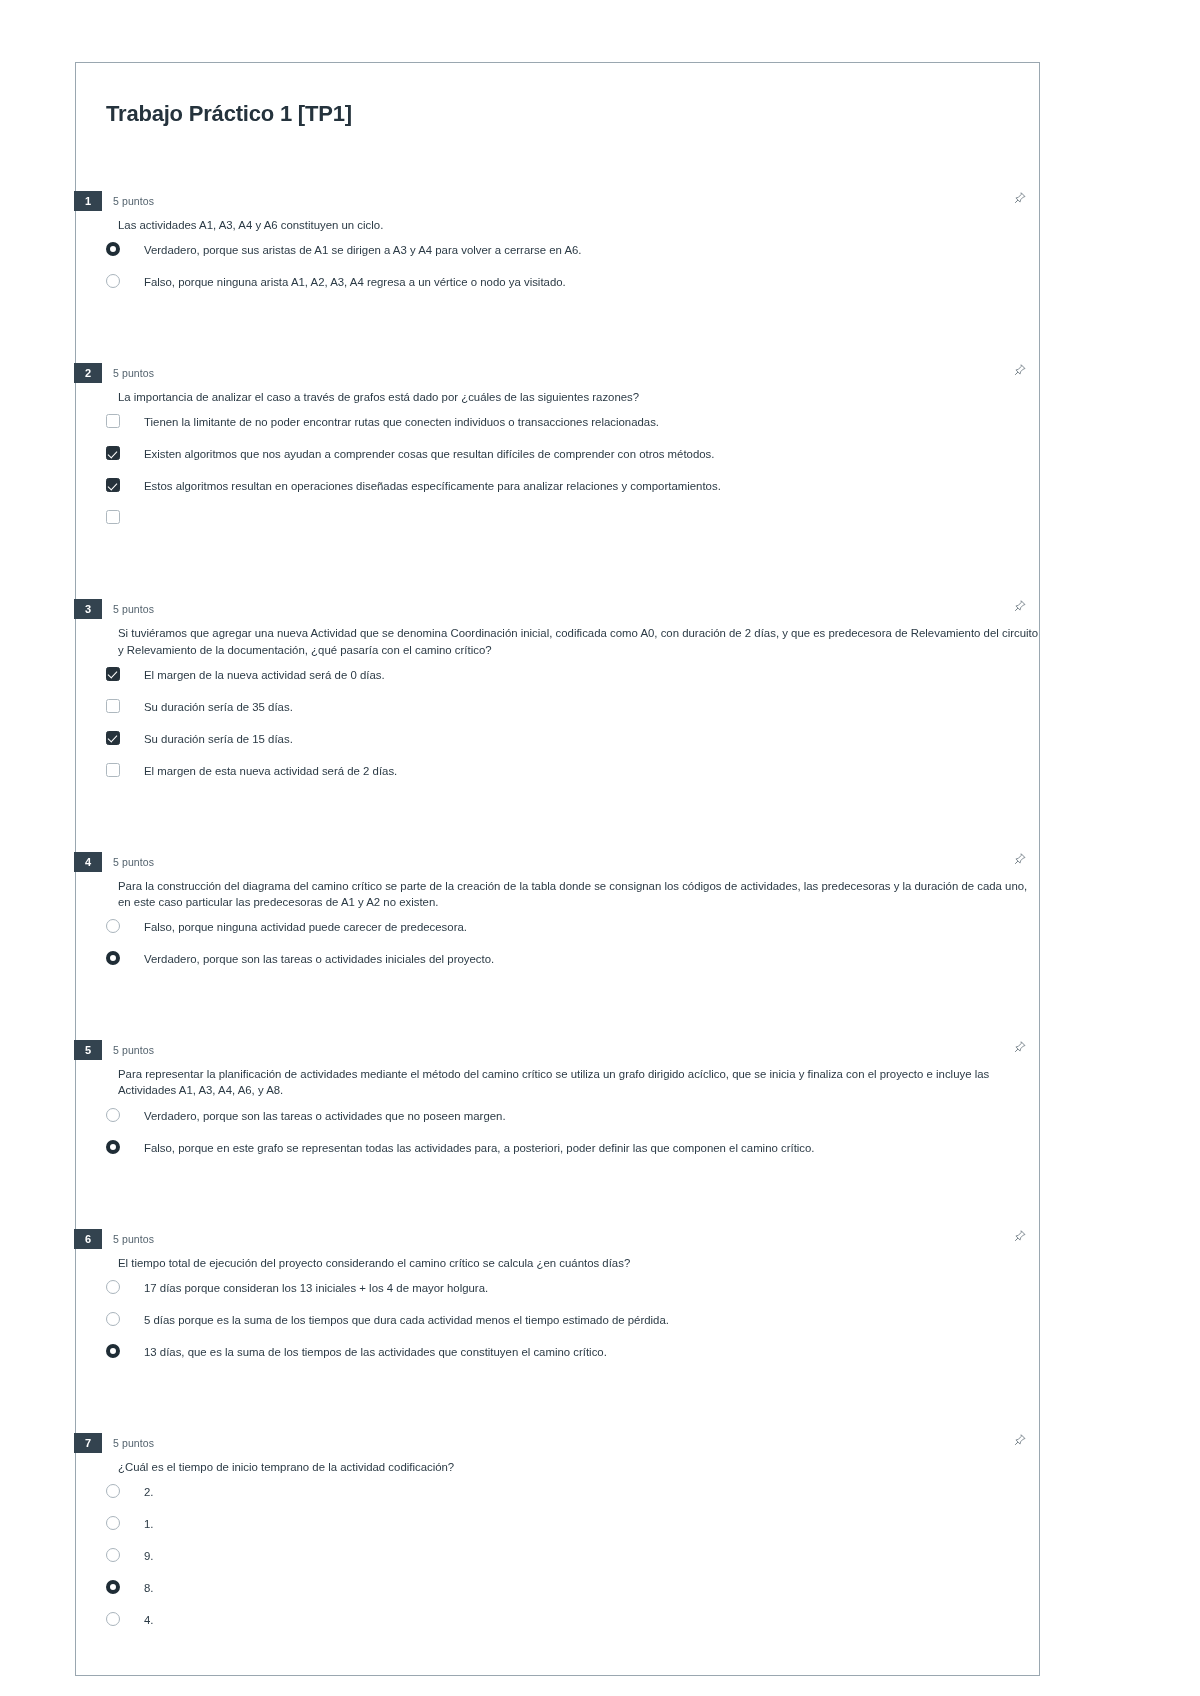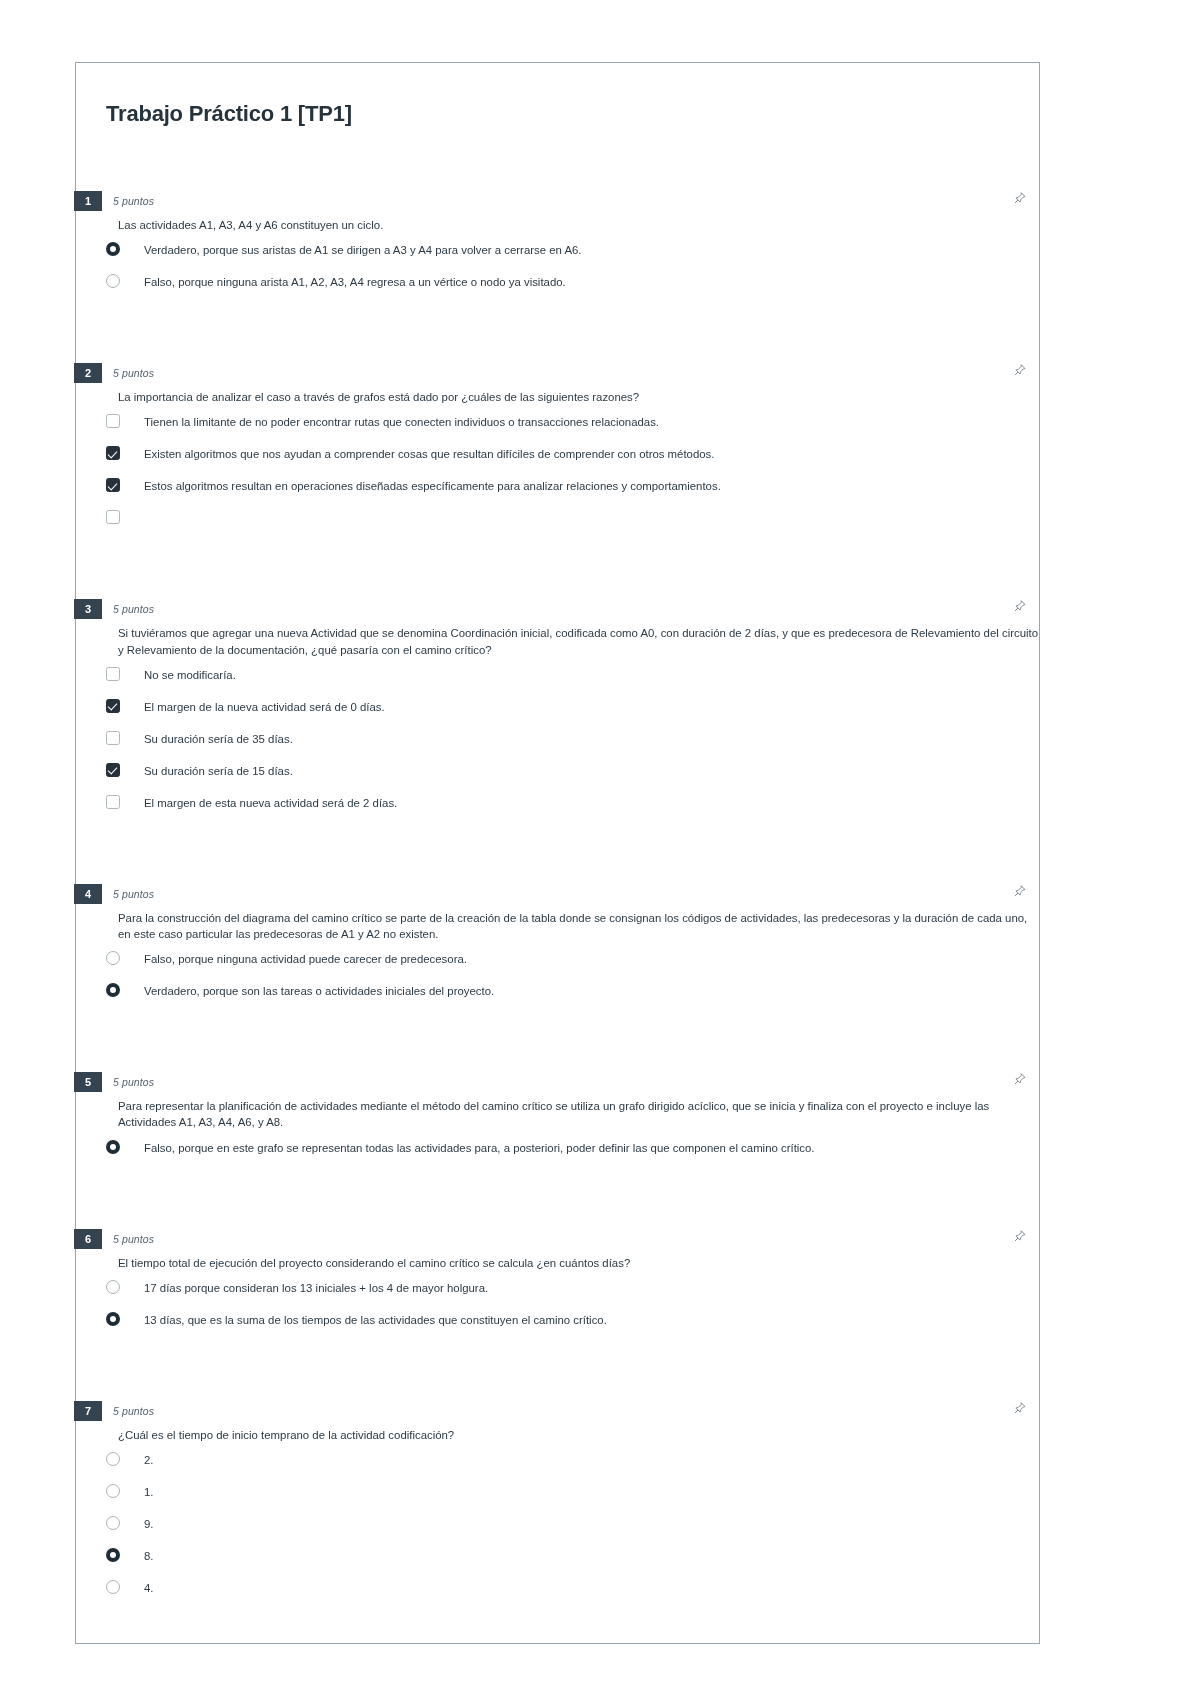--- a/index.html
+++ b/index.html
@@ -68,21 +68,20 @@
     display: flex;
     align-items: center;
     justify-content: center;
     box-sizing: border-box;
   }
   .q-points {
     margin-left: 37px;
     font-size: 10.5px;
     color: #54636e;
     letter-spacing: 0.1px;
-    font-style: italic;
   }
   .q-pin {
     position: absolute;
     right: 12px;
     top: 0px;
     width: 14px;
     height: 14px;
     opacity: .75;
   }
   .q-body {
@@ -231,46 +230,40 @@
               <div class="q-num">3</div>
               <div class="q-points">5 puntos</div>
               <div class="q-pin"><svg width="14" height="14" viewBox="0 0 24 24" fill="none" stroke="#4b5a65" stroke-width="1.6" stroke-linecap="round" stroke-linejoin="round">
                   <path d="M14.5 3.5l6 6-3 1-4.5 4.5-1 4-3.5-3.5-4.5 4.5 4.5-4.5L5 12l4-1L13.5 6.5z"></path>
                 </svg></div>
             </div>
             <div class="q-body">Si tuviéramos que agregar una nueva Actividad que se denomina Coordinación inicial, codificada como A0, con duración de 2 días, y que es predecesora de Relevamiento del circuito y Relevamiento de la documentación, ¿qué pasaría con el camino crítico?</div>
             <div class="options">
               <div class="opt">
                 <div class="opt-ctrl">
+                  <div class="cbox checked"></div>
+                </div>
+                <div class="opt-label">El margen de la nueva actividad será de 0 días.</div>
+              </div>
+              <div class="opt">
+                <div class="opt-ctrl">
                   <div class="cbox"></div>
                 </div>
-                <div class="opt-label">No se modificaría.</div>
+                <div class="opt-label">Su duración sería de 35 días.</div>
               </div>
               <div class="opt">
                 <div class="opt-ctrl">
                   <div class="cbox checked"></div>
                 </div>
-                <div class="opt-label">El margen de la nueva actividad será de 0 días.</div>
+                <div class="opt-label">Su duración sería de 15 días.</div>
               </div>
               <div class="opt">
                 <div class="opt-ctrl">
                   <div class="cbox"></div>
                 </div>
-                <div class="opt-label">Su duración sería de 35 días.</div>
-              </div>
-              <div class="opt">
-                <div class="opt-ctrl">
-                  <div class="cbox checked"></div>
-                </div>
-                <div class="opt-label">Su duración sería de 15 días.</div>
-              </div>
-              <div class="opt">
-                <div class="opt-ctrl">
-                  <div class="cbox"></div>
-                </div>
                 <div class="opt-label">El margen de esta nueva actividad será de 2 días.</div>
               </div>
             </div>
             <div class="spacer-lg"></div>
           </div>
           <div class="q-block">
             <div class="q-head">
               <div class="q-num">4</div>
               <div class="q-points">5 puntos</div>
               <div class="q-pin"><svg width="14" height="14" viewBox="0 0 24 24" fill="none" stroke="#4b5a65" stroke-width="1.6" stroke-linecap="round" stroke-linejoin="round">
@@ -299,20 +292,26 @@
               <div class="q-num">5</div>
               <div class="q-points">5 puntos</div>
               <div class="q-pin"><svg width="14" height="14" viewBox="0 0 24 24" fill="none" stroke="#4b5a65" stroke-width="1.6" stroke-linecap="round" stroke-linejoin="round">
                   <path d="M14.5 3.5l6 6-3 1-4.5 4.5-1 4-3.5-3.5-4.5 4.5 4.5-4.5L5 12l4-1L13.5 6.5z"></path>
                 </svg></div>
             </div>
             <div class="q-body">Para representar la planificación de actividades mediante el método del camino crítico se utiliza un grafo dirigido acíclico, que se inicia y finaliza con el proyecto e incluye las Actividades A1, A3, A4, A6, y A8.</div>
             <div class="options">
               <div class="opt">
                 <div class="opt-ctrl">
+                  <div class="radio"></div>
+                </div>
+                <div class="opt-label">Verdadero, porque son las tareas o actividades que no poseen margen.</div>
+              </div>
+              <div class="opt">
+                <div class="opt-ctrl">
                   <div class="radio checked"></div>
                 </div>
                 <div class="opt-label">Falso, porque en este grafo se representan todas las actividades para, a posteriori, poder definir las que componen el camino crítico.</div>
               </div>
             </div>
             <div class="spacer-lg"></div>
           </div>
           <div class="q-block">
             <div class="q-head">
               <div class="q-num">6</div>
@@ -321,20 +320,26 @@
                   <path d="M14.5 3.5l6 6-3 1-4.5 4.5-1 4-3.5-3.5-4.5 4.5 4.5-4.5L5 12l4-1L13.5 6.5z"></path>
                 </svg></div>
             </div>
             <div class="q-body">El tiempo total de ejecución del proyecto considerando el camino crítico se calcula ¿en cuántos días?</div>
             <div class="options">
               <div class="opt">
                 <div class="opt-ctrl">
                   <div class="radio"></div>
                 </div>
                 <div class="opt-label">17 días porque consideran los 13 iniciales + los 4 de mayor holgura.</div>
+              </div>
+              <div class="opt">
+                <div class="opt-ctrl">
+                  <div class="radio"></div>
+                </div>
+                <div class="opt-label">5 días porque es la suma de los tiempos que dura cada actividad menos el tiempo estimado de pérdida.</div>
               </div>
               <div class="opt">
                 <div class="opt-ctrl">
                   <div class="radio checked"></div>
                 </div>
                 <div class="opt-label">13 días, que es la suma de los tiempos de las actividades que constituyen el camino crítico.</div>
               </div>
             </div>
             <div class="spacer-lg"></div>
           </div>

